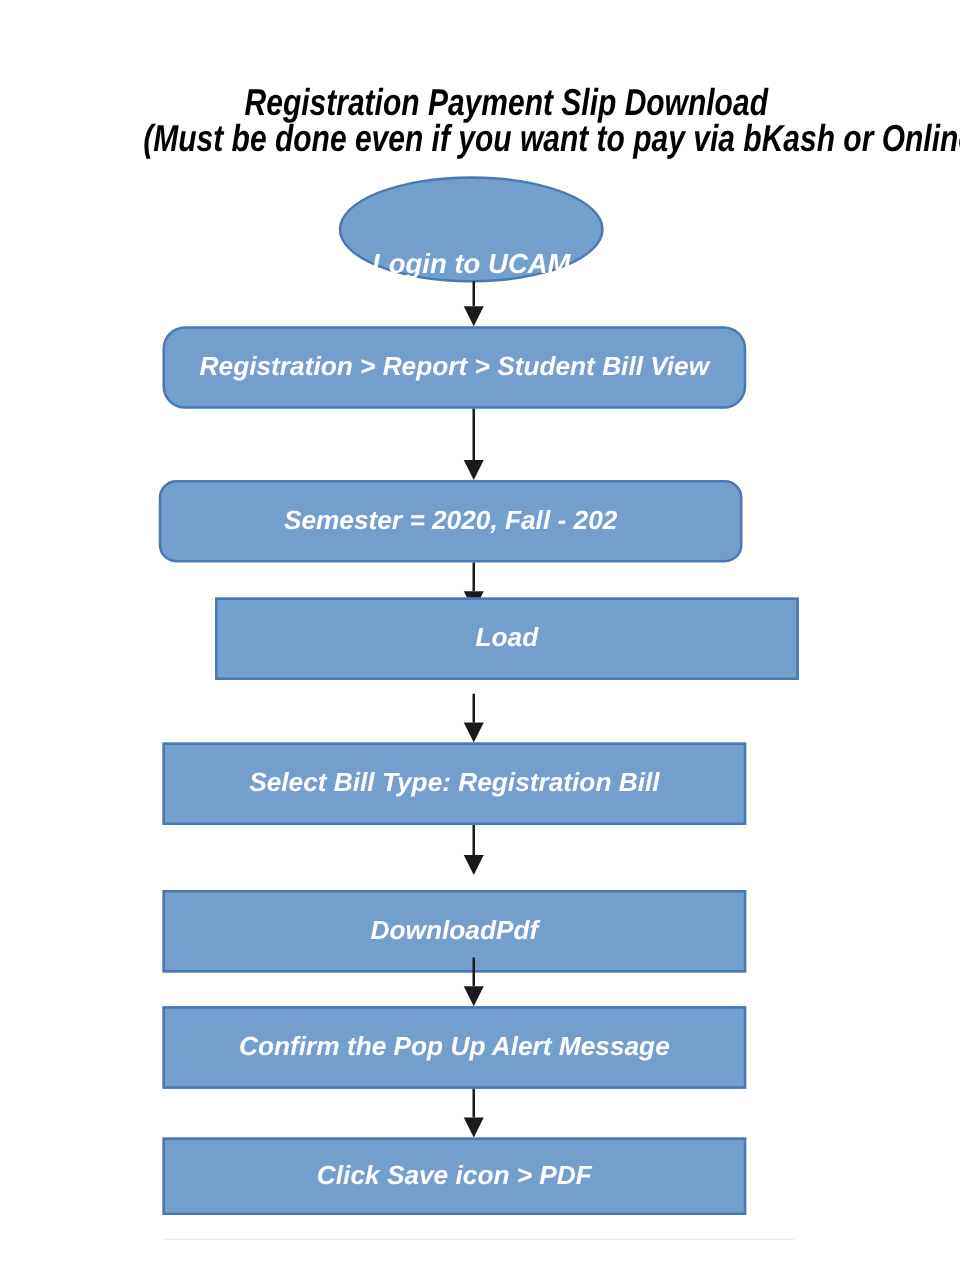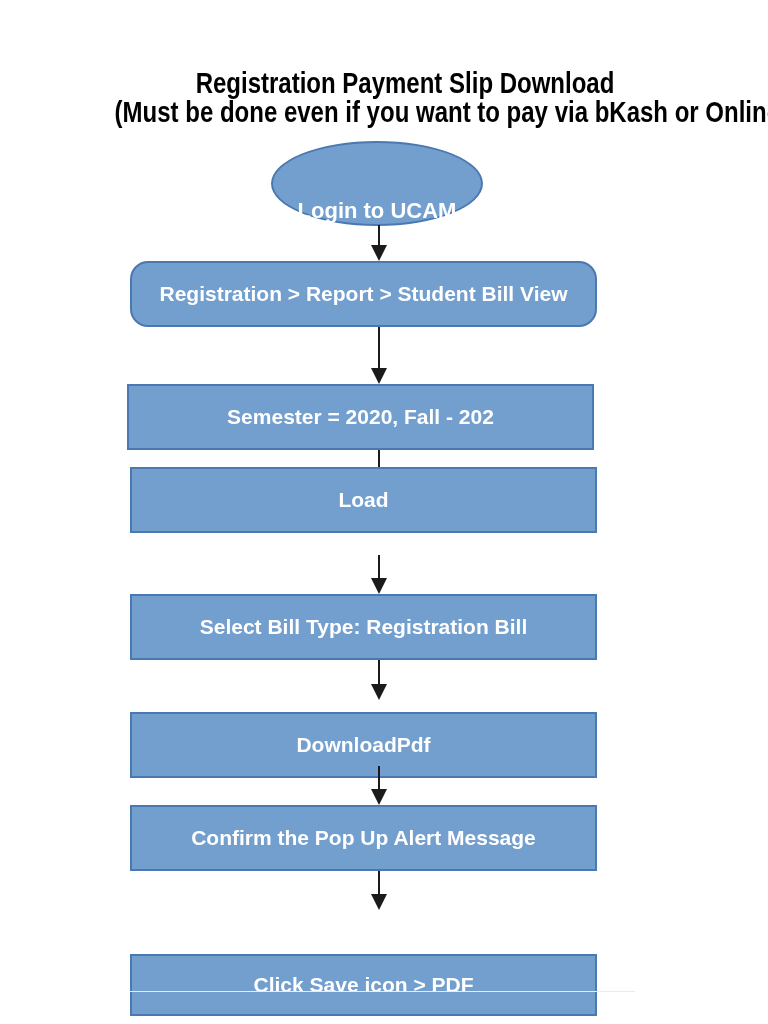--- a/index.html
+++ b/index.html
@@ -11,21 +11,21 @@
     --background:#FFFFFF;
   }
   *{margin:0;padding:0;box-sizing:border-box;}
   html,body{width:768px;height:1024px;}
   body{
     background:var(--background);
     font-family:"Liberation Sans","DejaVu Sans",sans-serif;
     overflow:hidden;
     position:relative;
   }
-  .page{position:absolute;inset:0;width:768px;height:1024px;background:var(--background);}
+  .page{position:absolute;inset:0;width:768px;height:1024px;background:var(--background);font-style:italic;}
 
   
   .title-block{
     position:absolute;left:42px;top:68px;width:726px;
     text-align:center;color:var(--title);
     font-weight:bold;font-size:30px;line-height:29px;
     white-space:nowrap;
   }
   .title-line{display:block;transform:scaleX(0.80);transform-origin:50% 50%;}
 
@@ -86,28 +86,28 @@
   <div class="arrow-line" style="top:225px;height:20px;"></div>
   <div class="arrow-head" style="top:245px;"></div>
 
   <div class="step-box" style="top:261px;border-radius:18px;">
     <span>Registration &gt; Report &gt; Student Bill View</span>
   </div>
 
   <div class="arrow-line" style="top:327px;height:41px;"></div>
   <div class="arrow-head" style="top:368px;"></div>
 
-  <div class="step-box" style="top:384px;left:127px;">
+  <div class="step-box" style="top:384px;left:127px;border-radius:14px;">
     <span>Semester = 2020, Fall - 202</span>
   </div>
 
   <div class="arrow-line" style="top:450px;height:23px;"></div>
   <div class="arrow-head" style="top:473px;"></div>
 
-  <div class="step-box" style="top:467px;">
+  <div class="step-box" style="top:478px;margin-left:42px;">
     <span>Load</span>
   </div>
 
   <div class="arrow-line" style="top:555px;height:23px;"></div>
   <div class="arrow-head" style="top:578px;"></div>
 
   <div class="step-box" style="top:594px;">
     <span>Select Bill Type: Registration Bill</span>
   </div>
 
@@ -121,19 +121,19 @@
   <div class="arrow-line" style="top:766px;height:23px;"></div>
   <div class="arrow-head" style="top:789px;"></div>
 
   <div class="step-box" style="top:805px;">
     <span>Confirm the Pop Up Alert Message</span>
   </div>
 
   <div class="arrow-line" style="top:871px;height:23px;"></div>
   <div class="arrow-head" style="top:894px;"></div>
 
-  <div class="step-box" style="top:954px;height:62px;">
+  <div class="step-box" style="top:910px;height:62px;">
     <span>Click Save icon &gt; PDF</span>
   </div>
 
   <div class="faint-line"></div>
 
 </div>
 
 </body></html>

